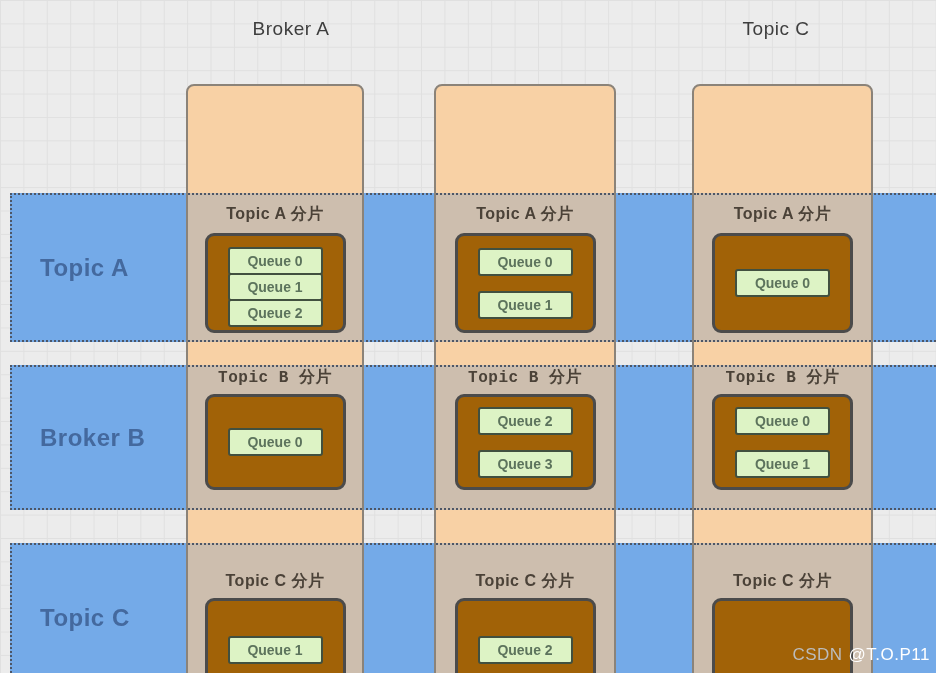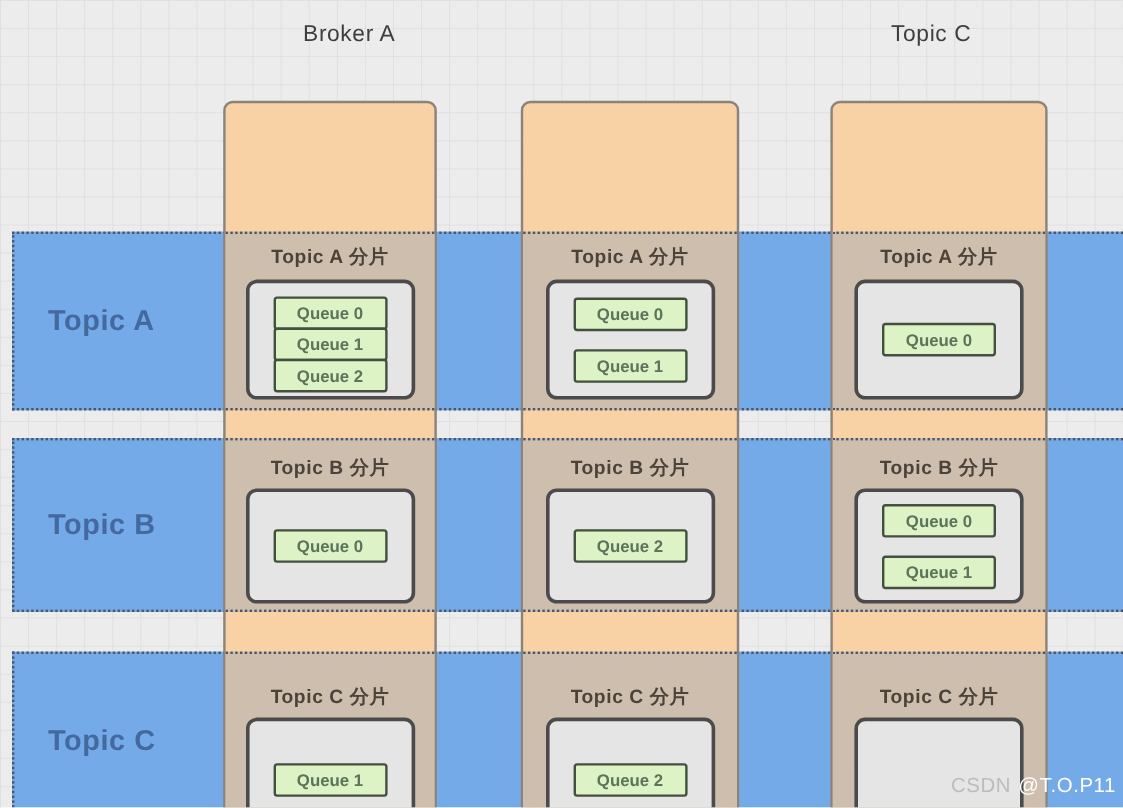--- a/index.html
+++ b/index.html
@@ -46,25 +46,25 @@
     border-top:2px dotted var(--c-dotted_border,#4d5666);
     border-bottom:2px dotted var(--c-dotted_border,#4d5666);
     box-sizing:border-box;
     display:flex; flex-direction:column; align-items:center;
   }
   .cell-label {
     font-size:16px; font-weight:bold; color:#4b4238; letter-spacing:0.5px;
     white-space:nowrap;
   }
   .row-a .cell-label { margin-top:9px; }
-  .row-b .cell-label { margin-top:13px; }
+  .row-b .cell-label { margin-top:0;font-family:Liberation Mono, monospace; }
   .row-c .cell-label { margin-top:26px; }
 
   .qbox {
-    background:#e5e5e5;
+    background:#a16207;
     border:3px solid var(--c-box_border,#4b4b4b);
     border-radius:9px;
     width:141px;
     box-sizing:border-box;
     display:flex; flex-direction:column; align-items:center;
   }
   .row-a .qbox { margin-top:8px; height:100px; }
   .row-b .qbox { margin-top:6px; height:96px; }
   .row-c .qbox { margin-top:6px; height:120px; }
 
@@ -96,21 +96,21 @@
 
 <div class="stage">
 
   <div class="broker-header" style="left:202px">Broker A</div>
   <div class="broker-header" style="left:687px">Topic C</div>
 
   <div class="band" style="top:193px;height:149px">
     <span class="band-label">Topic A</span>
   </div>
   <div class="band" style="top:365px;height:145px">
-    <span class="band-label">Topic B</span>
+    <span class="band-label">Broker B</span>
   </div>
   <div class="band" style="top:543px;height:150px">
     <span class="band-label">Topic C</span>
   </div>
 
   <div class="column" style="left:186px;width:178px"></div>
   <div class="column" style="left:434px;width:182px"></div>
   <div class="column" style="left:692px;width:181px"></div>
 
   <div class="cell row-a" style="left:188px;width:174px;top:193px;height:149px">
@@ -138,20 +138,21 @@
   <div class="cell row-b" style="left:188px;width:174px;top:365px;height:145px">
     <div class="cell-label">Topic B 分片</div>
     <div class="qbox single">
       <div class="queue">Queue 0</div>
     </div>
   </div>
   <div class="cell row-b" style="left:436px;width:178px;top:365px;height:145px">
     <div class="cell-label">Topic B 分片</div>
     <div class="qbox spaced">
       <div class="queue">Queue 2</div>
+      <div class="queue">Queue 3</div>
     </div>
   </div>
   <div class="cell row-b" style="left:694px;width:177px;top:365px;height:145px">
     <div class="cell-label">Topic B 分片</div>
     <div class="qbox spaced">
       <div class="queue">Queue 0</div>
       <div class="queue">Queue 1</div>
     </div>
   </div>
 

